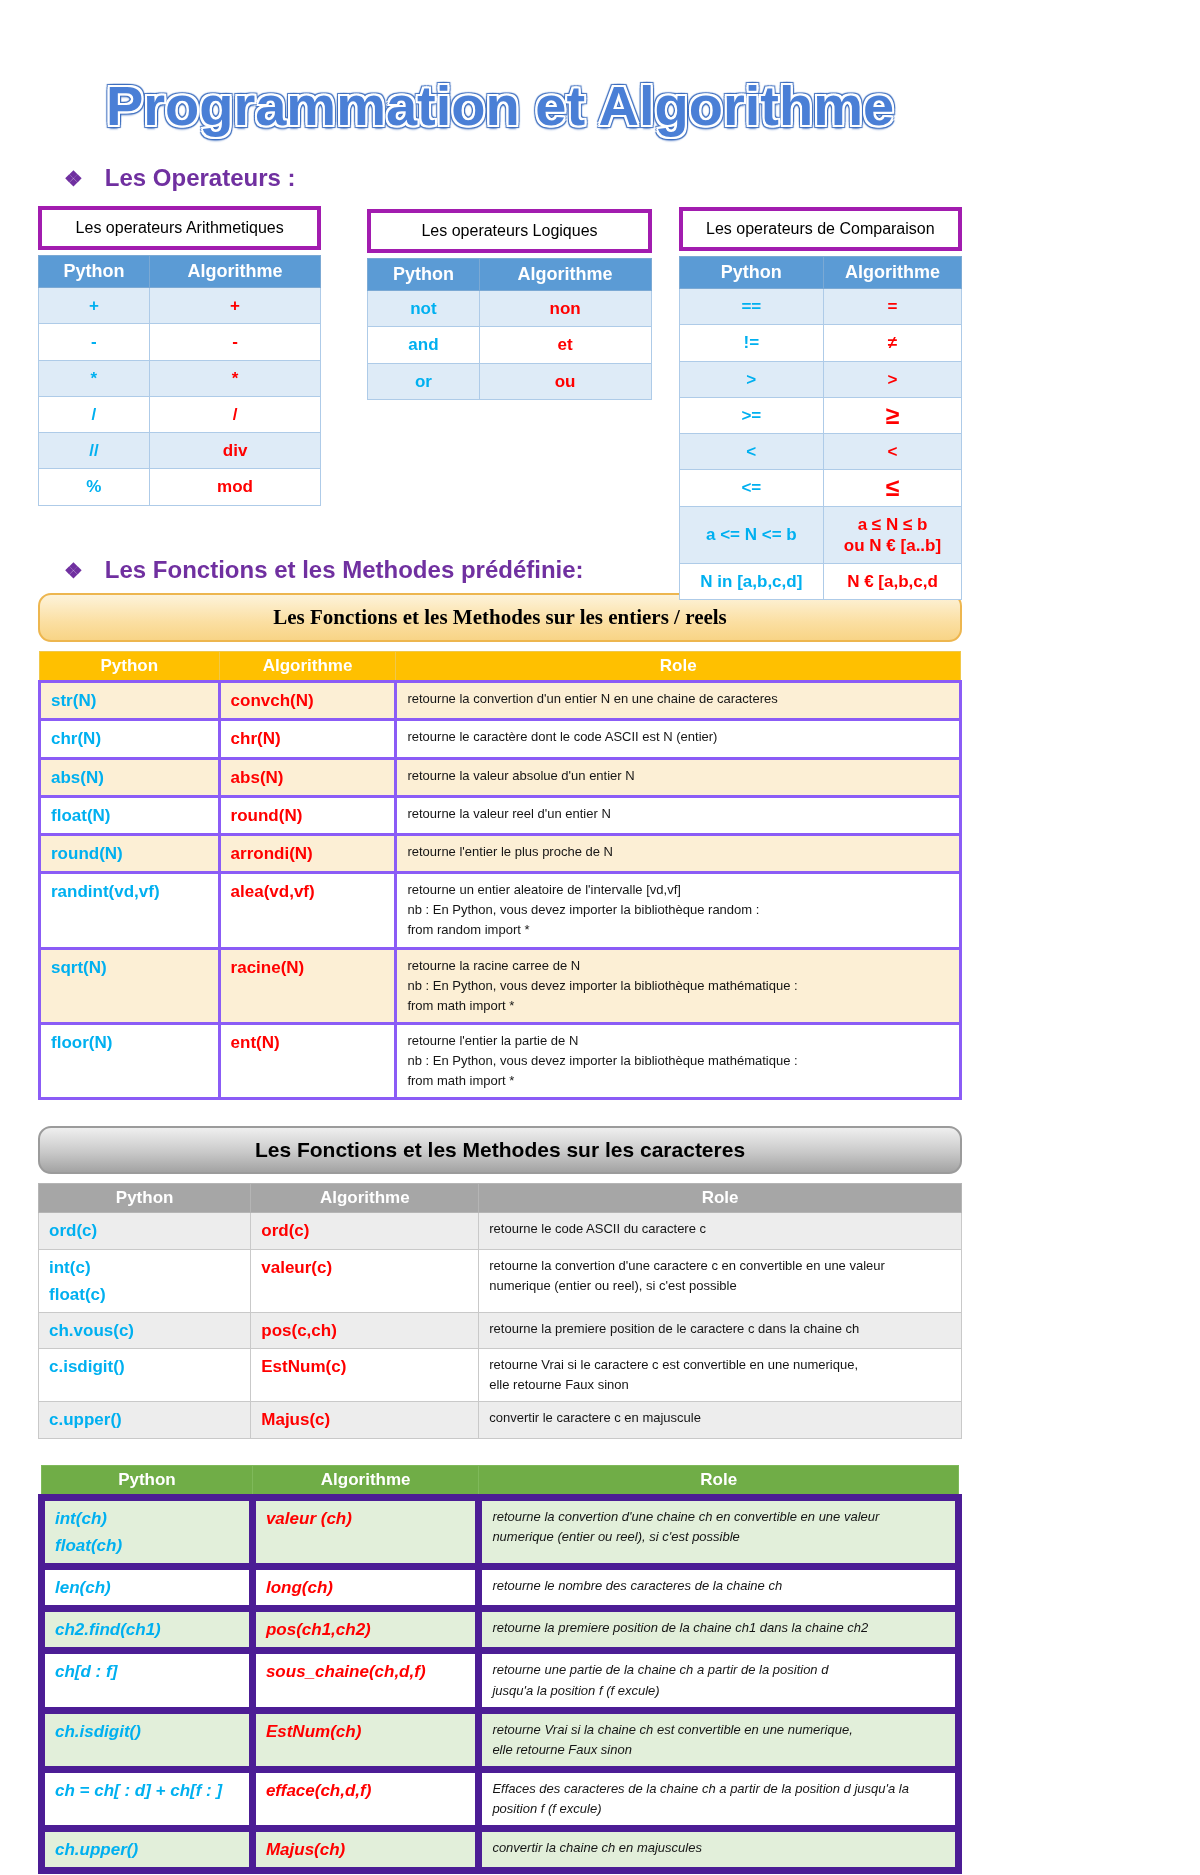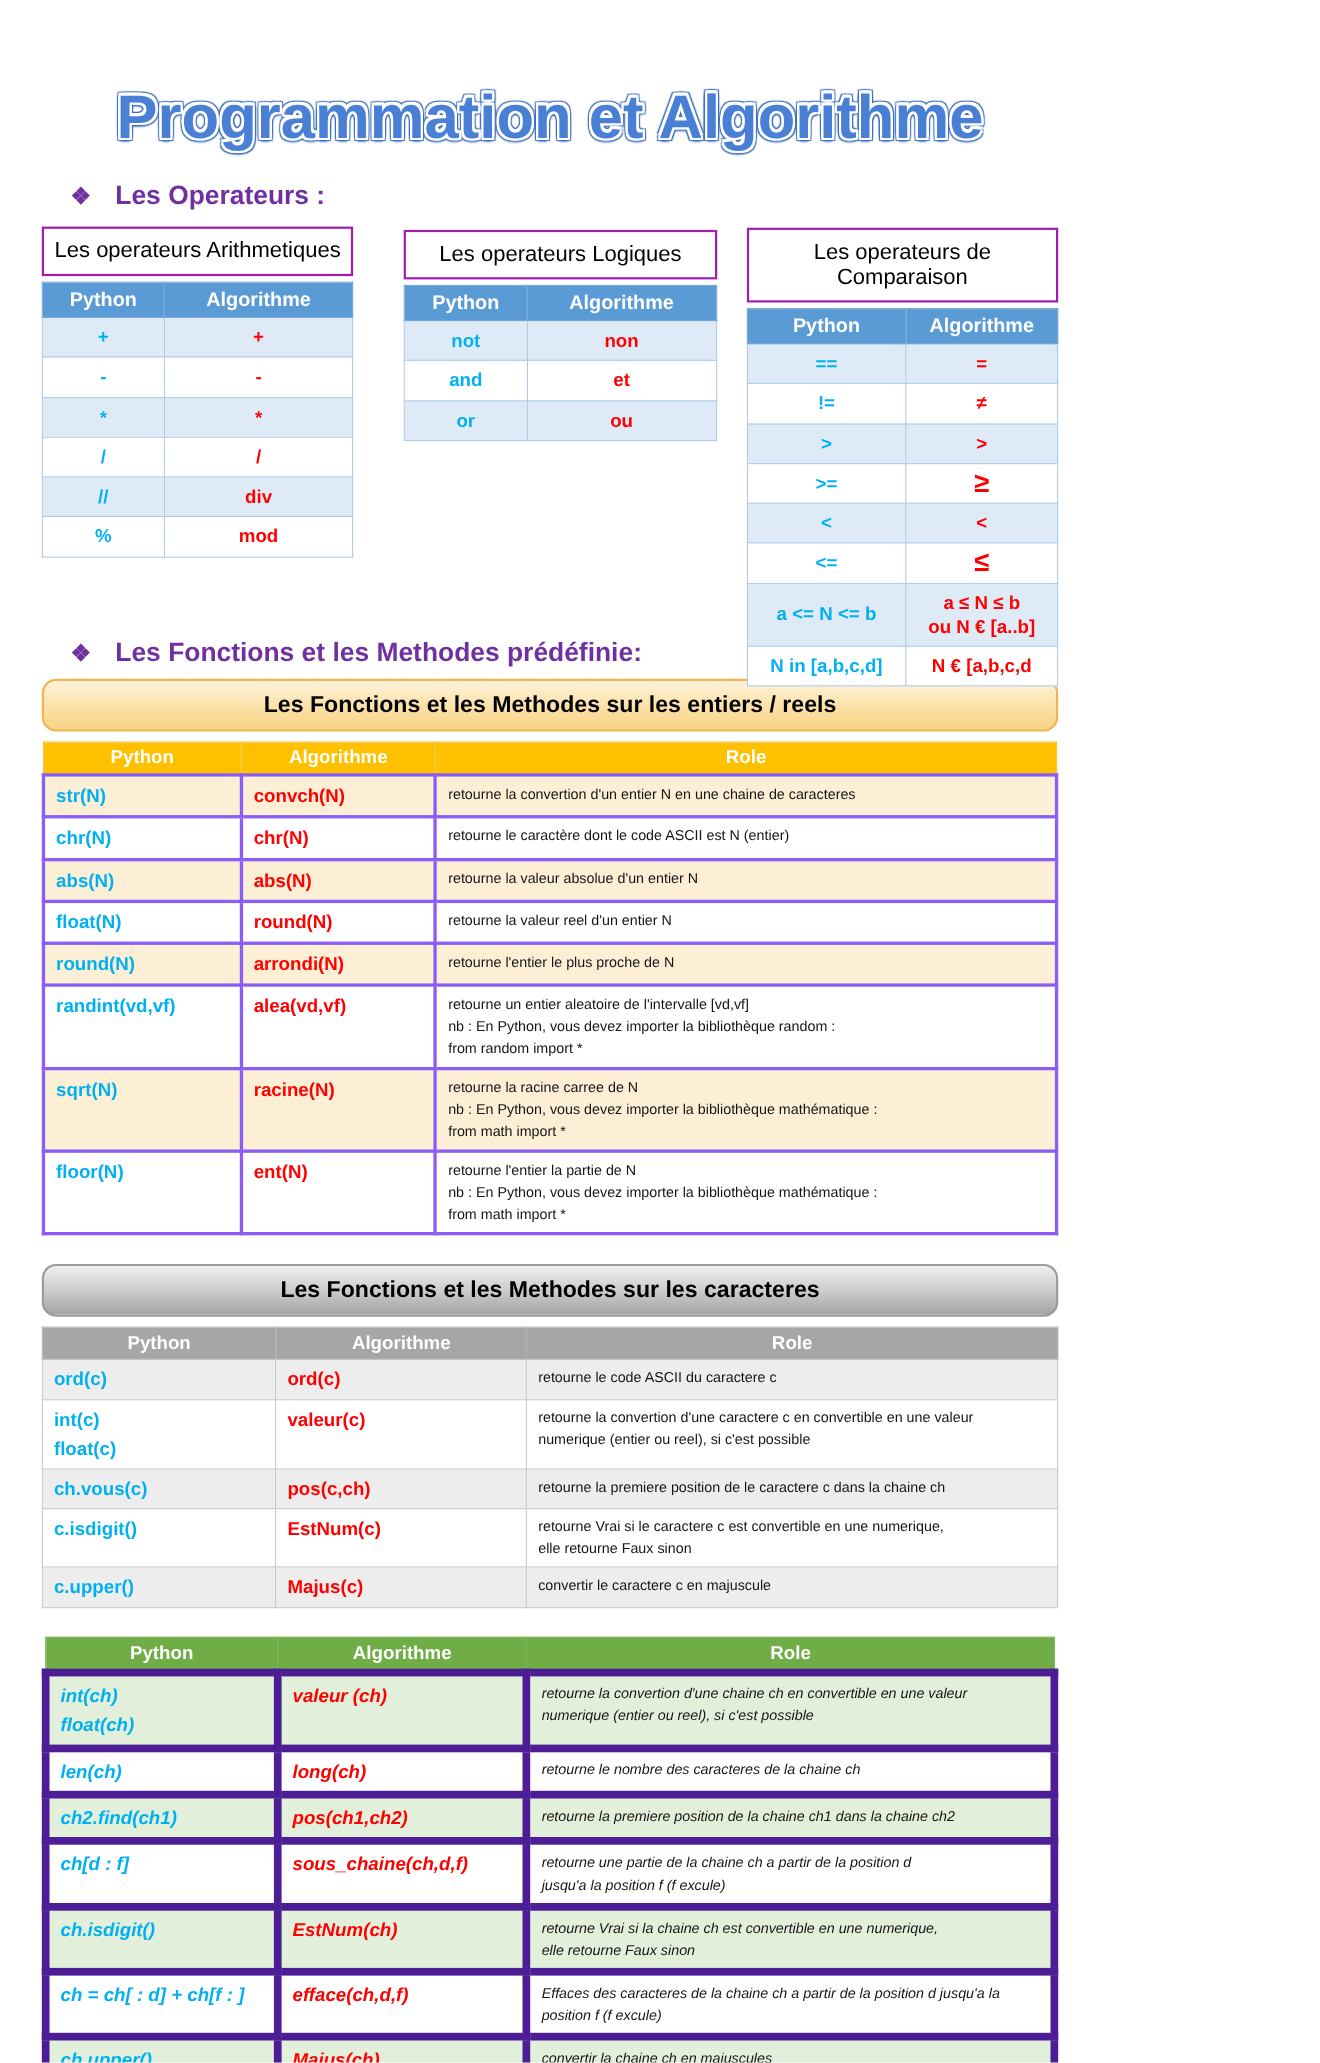--- a/index.html
+++ b/index.html
@@ -34,22 +34,22 @@
   }
   .bullet{font-size:21px;}
 
   
   .op-row{display:flex;margin-top:14px;align-items:flex-start;}
   .op-block.arith{width:290px;}
   .op-block.logic{width:291px;margin-left:46px;margin-top:3px;}
   .op-block.comp{width:290px;margin-left:27px;margin-top:1px;}
 
   .op-title{
-    border:2px solid #a21caf;background:#fff;text-align:center;
-    font-size:20px;color:#000;padding:9px 2px;margin-bottom:5px;
+    border:4px solid #a21caf;background:#fff;text-align:center;
+    font-size:16px;color:#000;padding:9px 2px;margin-bottom:5px;
   }
   .op-table{width:100%;border-collapse:collapse;border:1px solid #7ba9d4;}
   .op-table th{
     background:var(--blue-header,#5B9BD5);color:#fff;
     font-size:18px;font-weight:bold;padding:5px 0;border:1px solid #7ba9d4;
   }
   .op-table td{
     text-align:center;font-size:17px;font-weight:bold;
     padding:7px 2px;border:1px solid #aecbe8;
     white-space:pre-line;vertical-align:middle;line-height:1.25;
@@ -61,21 +61,21 @@
   .op-table .xl{font-size:25px;line-height:.85;padding:3px 2px;}
 
   
   .fn-heading{margin-top:-44px;}
   .fn-section{margin-top:26px;}
   .fn-section.first{margin-top:9px;}
   .fn-banner{
     border-radius:13px;text-align:center;font-weight:bold;font-size:21px;
     color:#000;padding:10px 0;border:2px solid;
   }
-  .orange .fn-banner{background:linear-gradient(180deg,#fdf3da 0%,#fbdfa2 60%,#f8d486 100%);border-color:#edb64f;}
+  .orange .fn-banner{background:linear-gradient(180deg,#fdf3da 0%,#fbdfa2 60%,#f8d486 100%);border-color:#edb64f;font-family:Liberation Serif, serif;}
   .gray   .fn-banner{background:linear-gradient(180deg,#efefef 0%,#c9c9c9 55%,#a3a3a3 100%);border-color:#9b9b9b;}
   .green  .fn-banner{background:linear-gradient(180deg,#dcedd0 0%,#bedfa6 55%,#a0cc82 100%);border-color:#8fbe72;}
 
   .fn-table{width:100%;border-collapse:collapse;margin-top:9px;table-layout:fixed;}
   .fn-table th{color:#fff;font-size:17px;font-weight:bold;padding:4px 0;}
   .orange .fn-table th{background:var(--orange-header,#FFC000);border:1px solid #f0c84a;}
   .gray   .fn-table th{background:var(--gray-header,#A6A6A6);border:1px solid #b5b5b5;}
   .green  .fn-table th{background:var(--green-header,#70AD47);border:1px solid #7fb95a;}
 
   .fn-table td{padding:4px 10px;vertical-align:top;}

